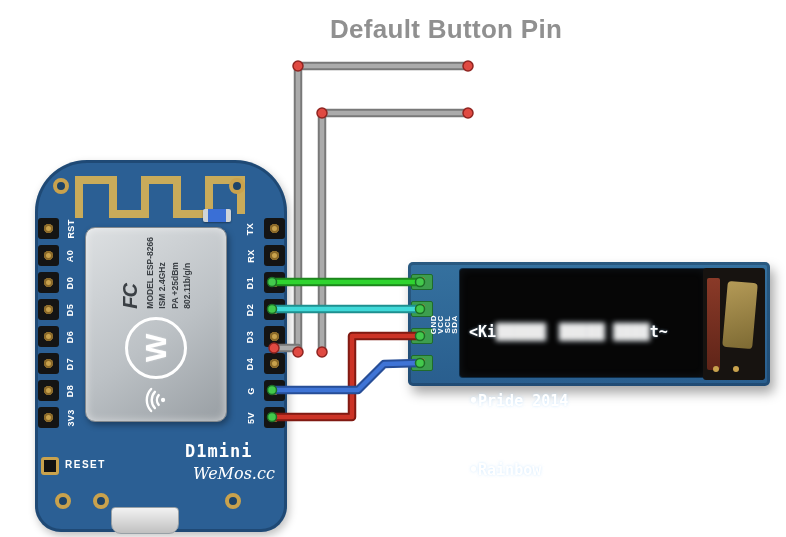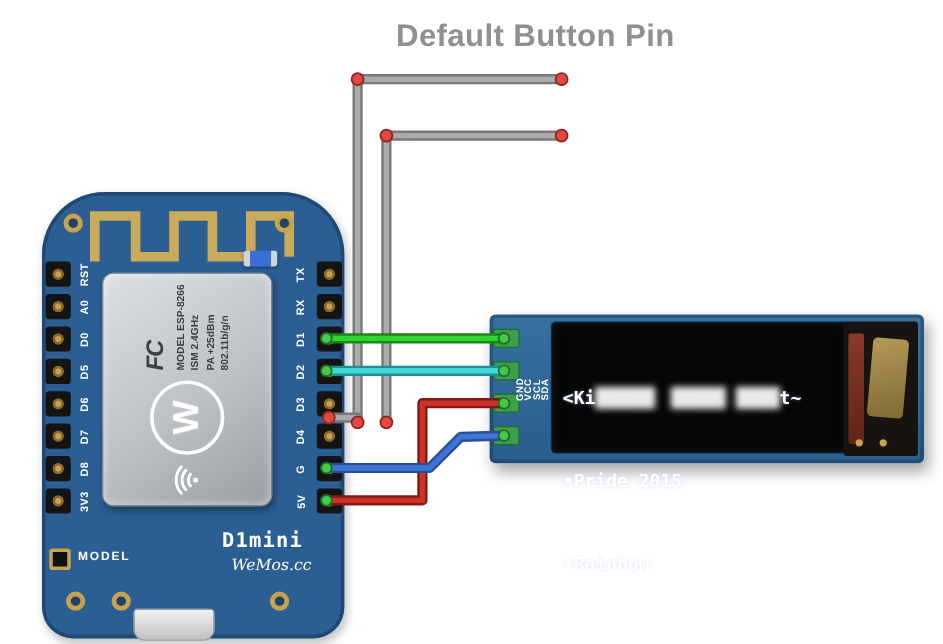--- a/index.html
+++ b/index.html
@@ -30,21 +30,21 @@
               display:flex;align-items:center;justify-content:space-between;padding:0 6px;box-sizing:border-box;}
   .wemos-circle{width:56px;height:56px;border:3.5px solid #fff;border-radius:50%;display:flex;align-items:center;justify-content:center;
                 color:#fff;font-size:30px;font-weight:bold;flex:none;text-shadow:0 0 2px rgba(255,255,255,.5);}
   .shield-text{display:flex;flex-direction:column;gap:1px;color:#3b4045;}
   .fcc{font-size:20px;font-weight:bold;font-style:italic;letter-spacing:-1px;margin-bottom:2px;}
   .mline{font-size:8.5px;font-weight:bold;line-height:1.3;white-space:nowrap;}
 
   .reset-btn{position:absolute;left:6px;top:297px;width:12px;height:12px;background:#111;border:3px solid #c9a24d;border-radius:3px;}
   .reset-lbl{position:absolute;left:30px;top:299px;color:#fff;font-size:10px;font-weight:bold;letter-spacing:1.5px;}
   .board-name{position:absolute;left:150px;top:281px;color:#fff;font-family:"DejaVu Sans Mono",monospace;font-size:17px;letter-spacing:1px;font-weight:bold;}
-  .board-brand{position:absolute;left:158px;top:304px;color:#fff;font-size:13px;font-style:italic;font-family:"DejaVu Serif",serif;}
+  .board-brand{position:absolute;left:158px;top:304px;color:#fff;font-size:16px;font-style:italic;font-family:"DejaVu Serif",serif;}
   .usb{position:absolute;left:76px;top:347px;width:66px;height:25px;background:linear-gradient(#f2f2f2,#c0c0c0);
        border:1px solid #98a0a6;border-radius:4px 4px 10px 10px;}
 
   
   .oled{position:absolute;left:408px;top:262px;width:362px;height:124px;border-radius:5px;
         background:linear-gradient(180deg,#35719f,#295e8e);
         box-shadow:4px 7px 12px rgba(0,0,0,.35),inset 0 0 0 3px rgba(10,30,50,.28);}
   .oled-pad{position:absolute;left:3px;width:20px;height:14px;background:#3d9e4e;border:1px solid #1f6b2c;border-radius:2px;}
   .oled-pad::after{content:"";position:absolute;left:5px;top:2px;width:8px;height:8px;border-radius:50%;background:#d8b254;box-shadow:inset 0 0 0 2px #8a6828;}
   .oled-pinlbl{position:absolute;top:30px;height:64px;width:7px;display:flex;align-items:center;justify-content:center;}
@@ -172,21 +172,21 @@
           <div class="fcc">FC</div>
           <div class="mline">MODEL ESP-8266</div>
           <div class="mline">ISM 2.4GHz</div>
           <div class="mline">PA +25dBm</div>
           <div class="mline">802.11b/g/n</div>
         </div>
       </div>
     </div>
 
     <div class="reset-btn"></div>
-    <div class="reset-lbl">MODEL</div>
+    <div class="reset-lbl">RESET</div>
     <div class="board-name">D1mini</div>
     <div class="board-brand">WeMos.cc</div>
     <div class="usb"></div>
 
     <div class="donut" style="left:20px;top:333px;"></div>
     <div class="donut" style="left:58px;top:333px;"></div>
     <div class="donut" style="left:190px;top:333px;"></div>
   </div>
 
   <div class="oled">
@@ -203,21 +203,21 @@
       </div>
     <div class="oled-pinlbl" style="left:36px;">
         <span>SCL</span>
       </div>
     <div class="oled-pinlbl" style="left:43px;">
         <span>SDA</span>
       </div>
 
     <div class="oled-screen">
       <div><span>&lt;Ki</span><span class="blurtxt">█████▌ █████ ████</span><span>t~</span></div>
-      <div>•Pride 2015</div>
+      <div>•Pride 2014</div>
       <div>•Rainbow</div>
     </div>
 
     <div class="oled-flex">
       <div class="flex-stripe"></div>
       <div class="flex-comp"></div>
       <div class="flex-dot" style="left:10px;top:98px;"></div>
       <div class="flex-dot" style="left:30px;top:98px;"></div>
     </div>
   </div>

